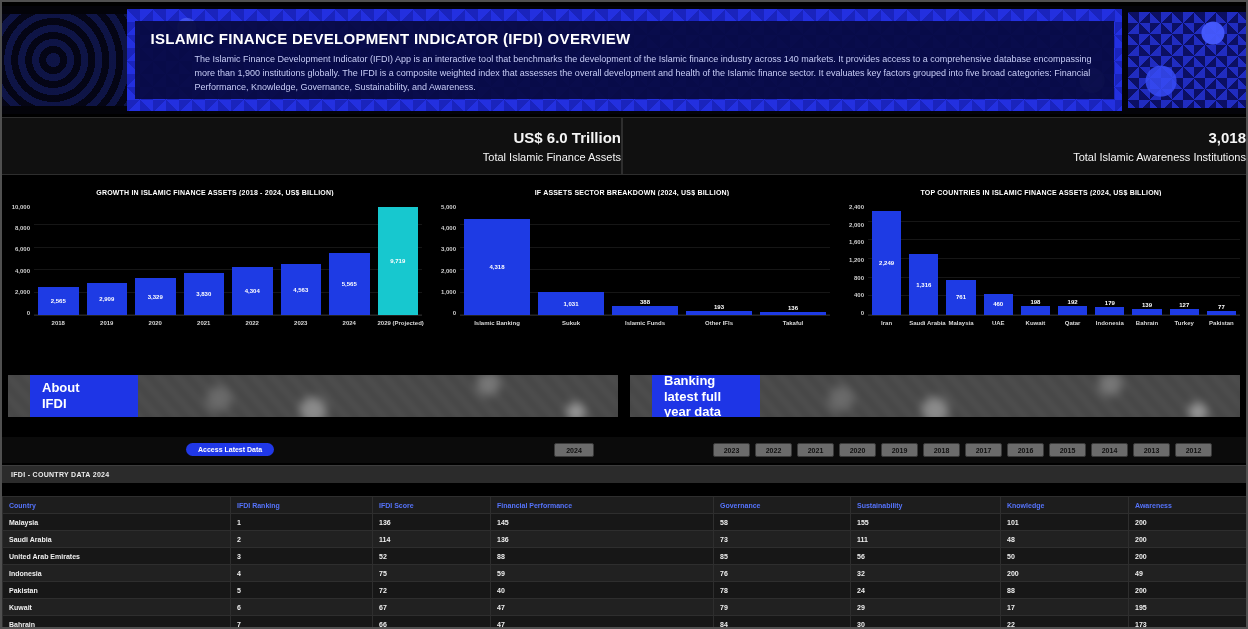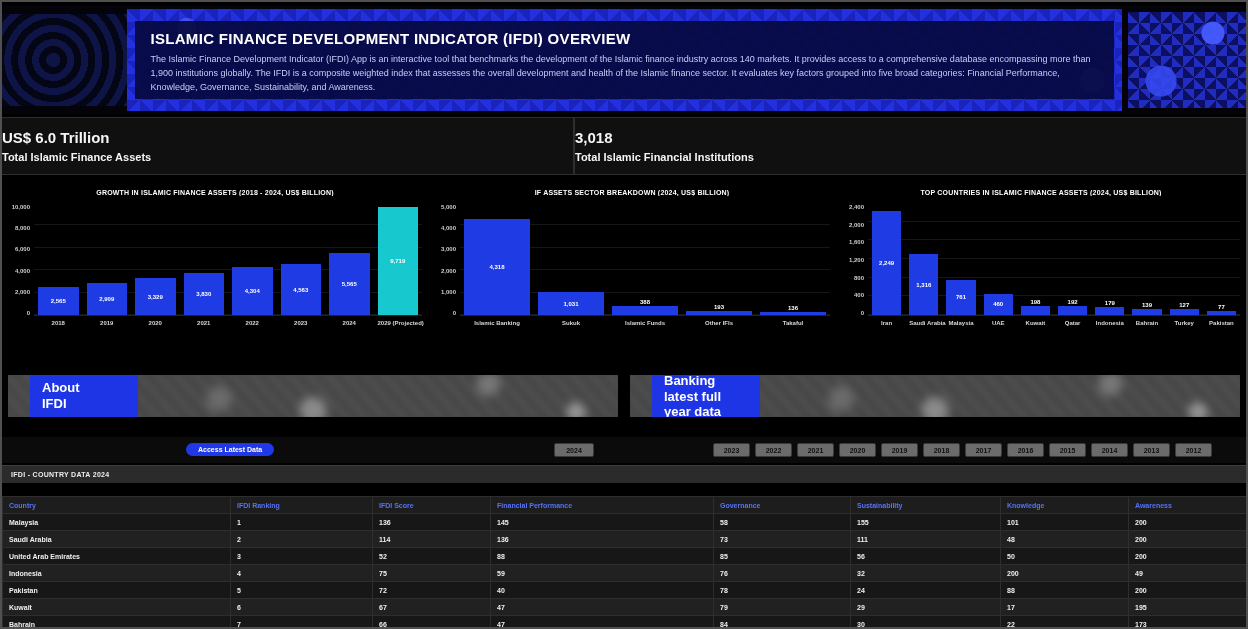--- a/index.html
+++ b/index.html
@@ -18,29 +18,29 @@
       repeating-conic-gradient(rgba(38,52,225,.85) 0% 12.5%, rgba(14,18,115,.85) 12.5% 25%);
     background-size:auto,auto,22px 22px; }
   .banner-box { position:relative; z-index:2; width:995px; height:102px; padding:12px 8px;
     background:
       radial-gradient(circle at 6% 18%, rgba(95,115,255,.5) 0 9px, transparent 10px),
       radial-gradient(circle at 97% 70%, rgba(85,105,255,.5) 0 12px, transparent 13px),
       repeating-conic-gradient(#2330e0 0% 12.5%, #1a24bd 12.5% 25%);
     background-size:auto,auto,26px 26px; }
   .banner-inner { height:100%; background:rgba(7,9,60,.90); padding:9px 16px 6px; overflow:hidden; }
   .banner-title { color:#fff; font-size:15px; font-weight:bold; letter-spacing:.3px; margin-bottom:6px; }
-  .banner-desc { color:#c7ccf6; font-size:9px; line-height:1.55; }
+  .banner-desc { color:#c7ccf6; font-size:9px; line-height:1.55;margin-left:44px; }
 
   
   .kpi-row { display:flex; align-items:center; height:58px; margin-top:3px; background:#101010; border-top:1px solid #2e2e2e; border-bottom:1px solid #2e2e2e; }
-  .kpi { flex:1; text-align:left; color:#f5f5f5; }
+  .kpi { flex:1; text-align:right; color:#f5f5f5;margin-left:48px; }
   .kpi-first { flex:0 0 571px; }
   .kpi-divider { width:2px; align-self:stretch; background:#2e2e2e; }
   .kpi-value { font-size:15px; font-weight:bold; margin-bottom:5px; }
-  .kpi-label { font-size:11px; font-weight:bold; }
+  .kpi-label { font-size:11px; font-weight:normal; }
 
   
   .charts-row { display:flex; height:168px; margin-top:8px; }
   .chart { padding:2px 6px 0; }
   .chart-growth { flex:0 0 426px; }
   .chart-sector { flex:0 0 408px; }
   .chart-countries { flex:1 1 auto; min-width:0; }
   .chart-title { text-align:center; color:#fff; font-weight:bold; font-size:7px; letter-spacing:.2px; margin:4px 0 8px; white-space:nowrap; overflow:hidden; }
   .chart-body { display:flex; }
   .y-axis { width:26px; height:112px; display:flex; flex-direction:column; justify-content:space-between; align-items:flex-end; padding-right:4px; color:#cfcfcf; font-size:6px; font-weight:bold; }
@@ -98,21 +98,21 @@
   </div>
 
   <div class="kpi-row">
     <div class="kpi kpi-first">
       <div class="kpi-value">US$ 6.0 Trillion</div>
       <div class="kpi-label">Total Islamic Finance Assets</div>
     </div>
     <div class="kpi-divider"></div>
     <div class="kpi">
       <div class="kpi-value">3,018</div>
-      <div class="kpi-label">Total Islamic Financial Institutions</div>
+      <div class="kpi-label">Total Islamic Awareness Institutions</div>
     </div>
   </div>
 
   <div class="charts-row">
     <div class="chart chart-growth">
       <div class="chart-title">GROWTH IN ISLAMIC FINANCE ASSETS (2018 - 2024, US$ BILLION)</div>
       <div class="chart-body">
         <div class="y-axis">
             <div>10,000</div>
             <div>8,000</div>

